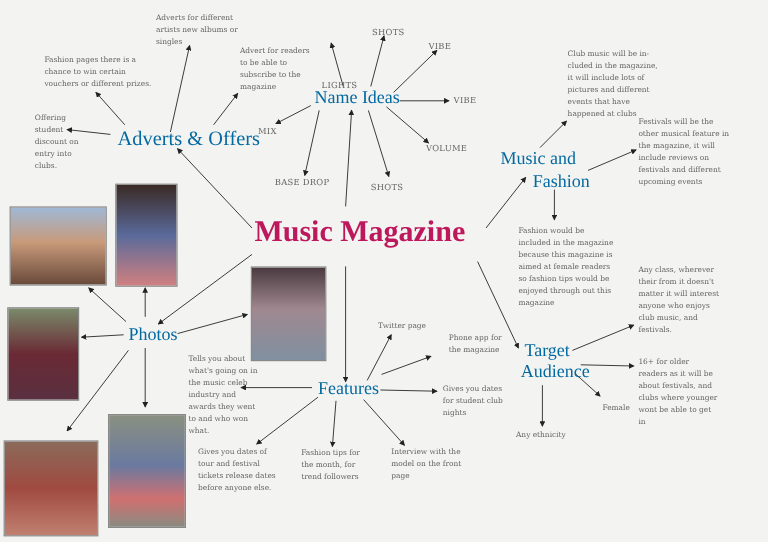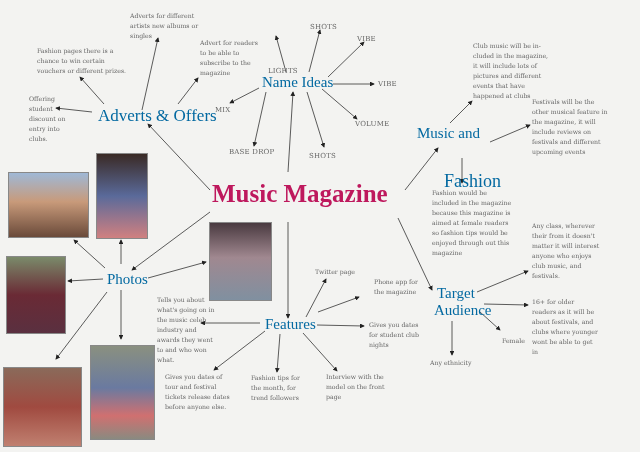--- a/index.html
+++ b/index.html
@@ -84,21 +84,21 @@
   <div class="word" style="left:268px; top:28px;margin-top:39px;">LIGHTS</div>
   <div class="word" style="left:310px; top:23px;">SHOTS</div>
   <div class="word" style="left:357px; top:35px;">VIBE</div>
   <div class="word" style="left:378px; top:80px;">VIBE</div>
   <div class="word" style="left:355px; top:120px;">VOLUME</div>
   <div class="word" style="left:309px; top:152px;">SHOTS</div>
   <div class="word" style="left:229px; top:148px;">BASE DROP</div>
   <div class="word" style="left:215px; top:106px;">MIX</div>
 
   <div class="node" style="left:417px; top:125px; font-size:15px;">Music and</div>
-  <div class="node" style="left:444px; top:144px; font-size:18px;margin-top:27px;">Fashion</div>
+  <div class="node" style="left:444px; top:144px; font-size:15px;">Fashion</div>
   <div class="note" style="left:473px; top:41px; width:80px;">Club music will be in-cluded in the magazine, it will include lots of pictures and different events that have happened at clubs</div>
   <div class="note" style="left:532px; top:97px; width:80px;">Festivals will be the other musical feature in the magazine, it will include reviews on festivals and different upcoming events</div>
   <div class="note" style="left:432px; top:188px; width:80px;">Fashion would be included in the magazine because this magazine is aimed at female readers so fashion tips would be enjoyed through out this magazine</div>
 
   <div class="node" style="left:437px; top:285px; font-size:15px;">Target</div>
   <div class="node" style="left:434px; top:302px; font-size:15px;">Audience</div>
   <div class="note" style="left:532px; top:221px; width:68px;">Any class, wherever their from  it doesn't matter it will interest  anyone who enjoys club music, and festivals.</div>
   <div class="note" style="left:532px; top:297px; width:66px;">16+ for older readers as it will be about festivals, and clubs where younger wont be able to get in</div>
   <div class="note" style="left:502px; top:336px;">Female</div>
   <div class="note" style="left:430px; top:358px; white-space:nowrap;">Any ethnicity</div>

